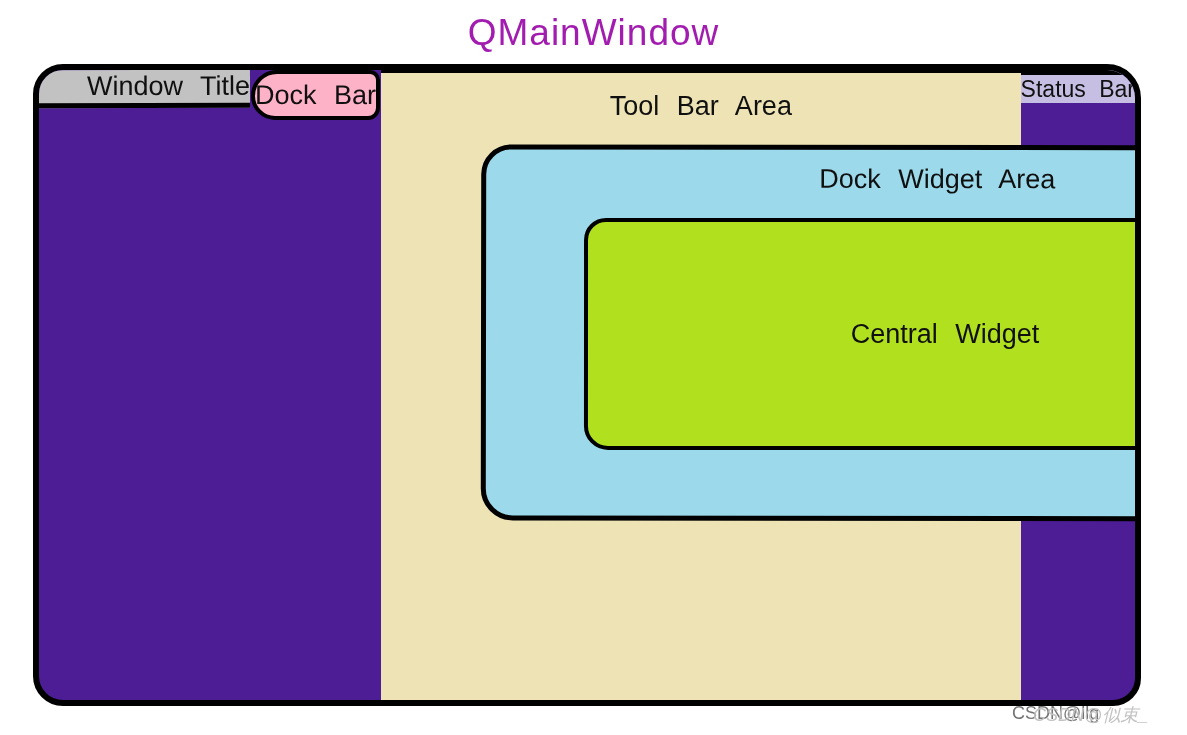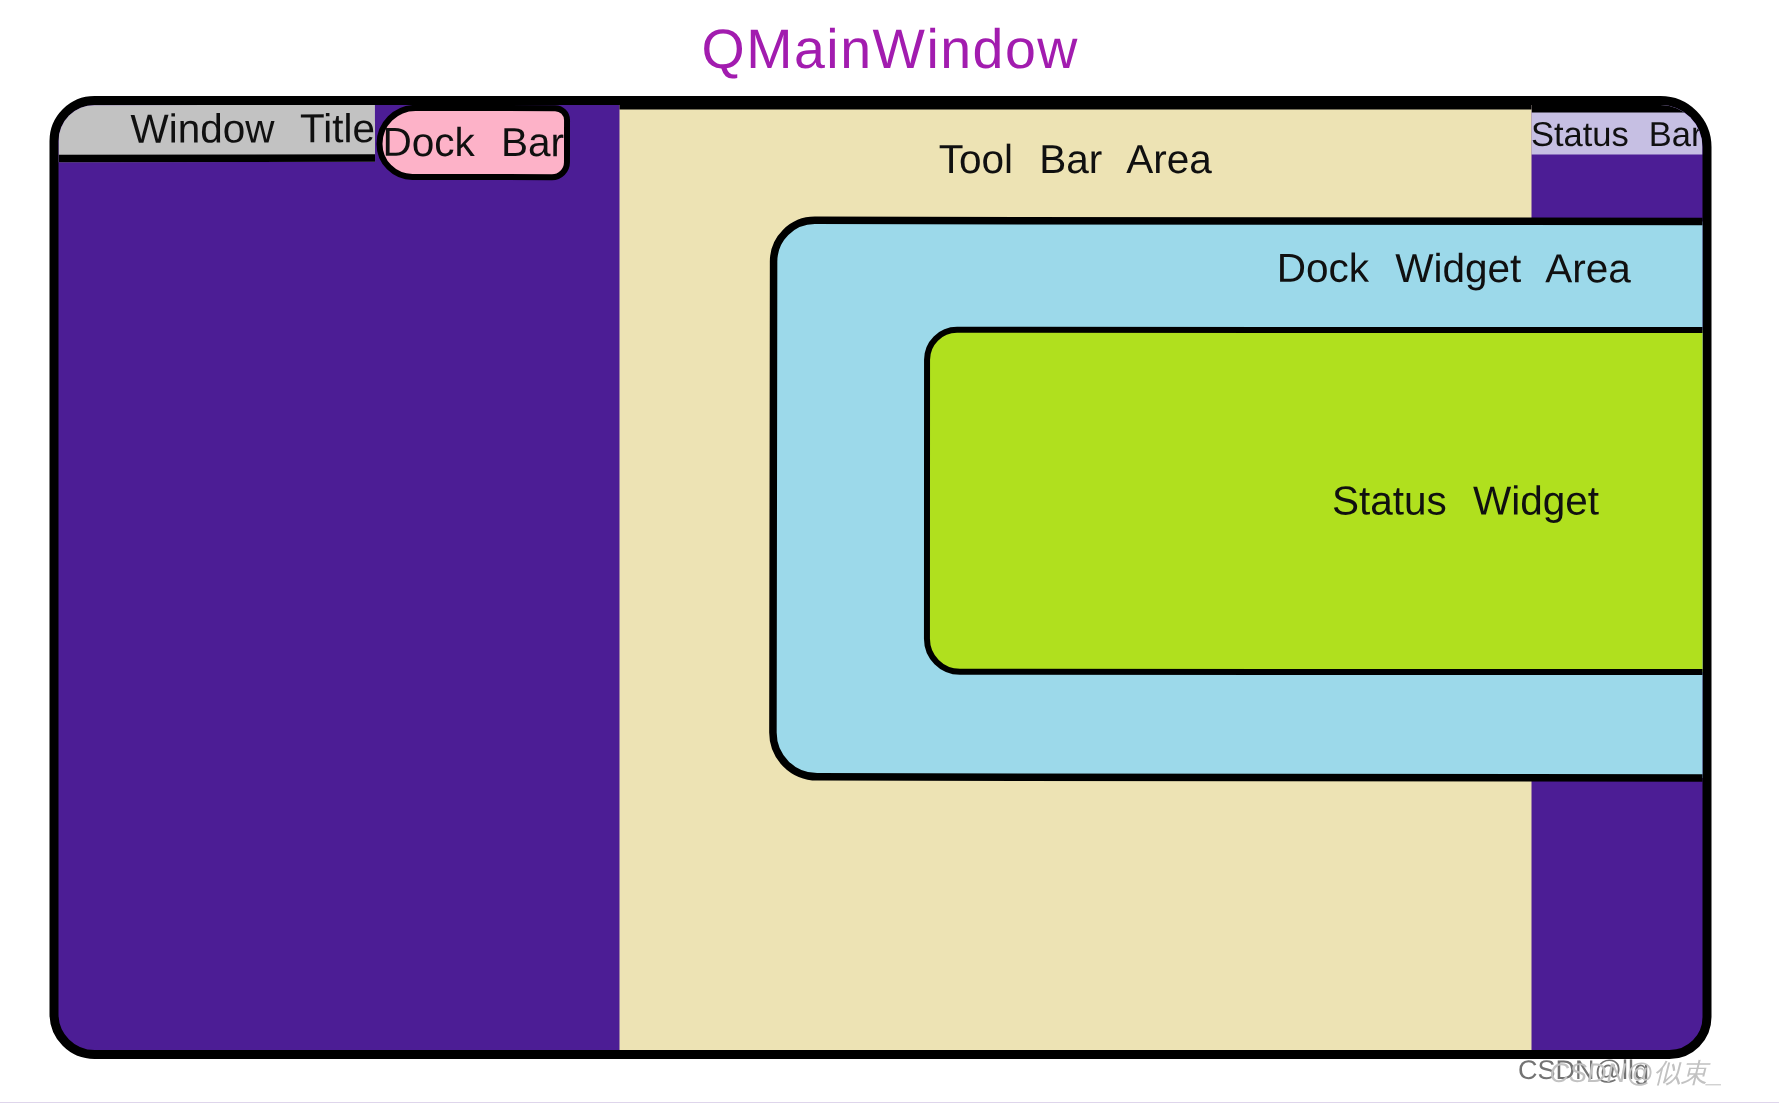--- a/index.html
+++ b/index.html
@@ -159,30 +159,30 @@
     <div class="title-bar" style="background-color: rgb(194, 194, 194);">
       <span class="label">Window Title</span>
     </div>
 
     <div class="gap"></div>
 
     <div class="menu-bar" style="background-color: rgb(253, 178, 200);">
       <span class="label">Dock Bar</span>
     </div>
 
-    <div class="toolbar-area" style="background-color: rgb(237, 227, 180); margin-left: 32px;">
+    <div class="toolbar-area" style="background-color: rgb(237, 227, 180);">
 
       <div class="label toolbar-label">Tool Bar Area</div>
 
       <div class="dock-area" style="background-color: rgb(156, 217, 234);">
 
         <div class="label dock-label">Dock Widget Area</div>
 
         <div class="central-widget" style="background-color: rgb(176, 224, 30);">
-          <span class="label">Status Widget</span>
+          <span class="label">Central Widget</span>
         </div>
 
       </div>
     </div>
 
     <div class="status-bar" style="background-color: rgb(198, 191, 227);">
       <span class="label">Status Bar</span>
     </div>
 
   </div>

